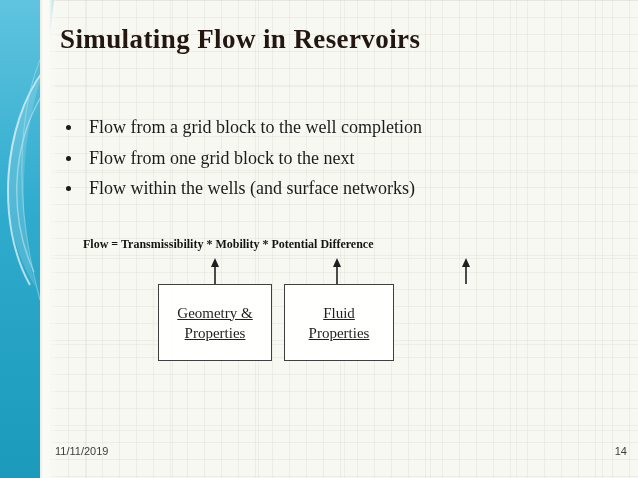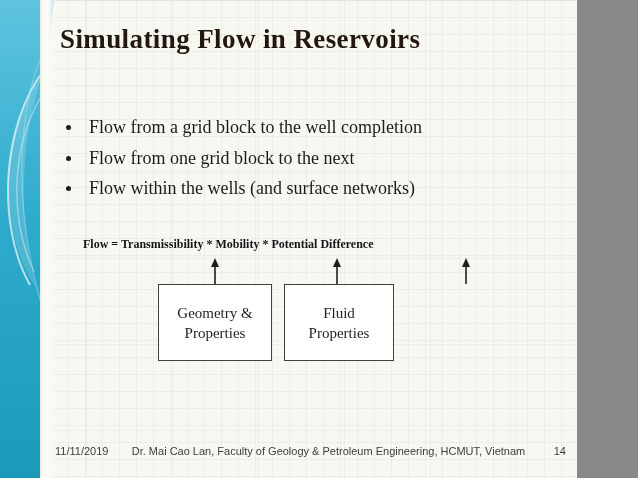--- a/index.html
+++ b/index.html
@@ -1,18 +1,18 @@
 <!DOCTYPE html>
 <html><head>
 <meta charset="utf-8">
 <style>
   html, body { margin: 0; padding: 0; background: #888; }
   .slide {
     position: relative;
-    width: 577px;
+    width: 638px;
     height: 478px;
     overflow: hidden;
     background-color: #f8f8f3;
     background-image:
       linear-gradient(to right, rgba(210,210,198,0.28) 1px, transparent 1px),
       linear-gradient(to bottom, rgba(210,210,198,0.28) 1px, transparent 1px),
       linear-gradient(to right, rgba(200,200,188,0.22) 1px, transparent 1px),
       linear-gradient(to bottom, rgba(200,200,188,0.22) 1px, transparent 1px);
     background-size: 17px 17px, 17px 17px, 86px 86px, 86px 86px;
     font-family: "Liberation Serif", serif;
@@ -49,21 +49,21 @@
   .arrow-2 { left: 330px; }
   .arrow-3 { left: 459px; }
   .dbox {
     position: absolute; top: 284px; height: 77px;
     border: 1.5px solid #3f3f3f; background: rgba(255,255,255,0.9);
     display: flex; align-items: center; justify-content: center;
     box-sizing: border-box;
   }
   .dbox span {
     font-size: 15px; color: #1f1f1f; text-align: center;
-    white-space: pre-line; line-height: 20px;
+    white-space: pre-line; line-height: 20px; text-decoration: underline;
   }
   .box-1 { left: 158px; width: 114px; }
   .box-2 { left: 284px; width: 110px; }
   .box-3 { left: 414px; width: 123px; }
   .footer-date, .footer-credit, .footer-page {
     position: absolute; top: 445px;
     font-family: "Liberation Sans", sans-serif;
     font-size: 11px; color: #3d3d3d;
   }
   .footer-date { left: 55px; }
@@ -127,16 +127,15 @@
   <div class="dbox box-1">
     <span>Geometry &amp;
 Properties</span>
   </div>
   <div class="dbox box-2">
     <span>Fluid
 Properties</span>
   </div>
 
   <span class="footer-date">11/11/2019</span>
-  <span class="footer-credit">Dr. Mai Cao Lan, Faculty of Geology &amp; Petroleum Engineering, HCMUT, Vietnam</span>
   <span class="footer-page">14</span>
 
 </div>
 
 </body></html>

